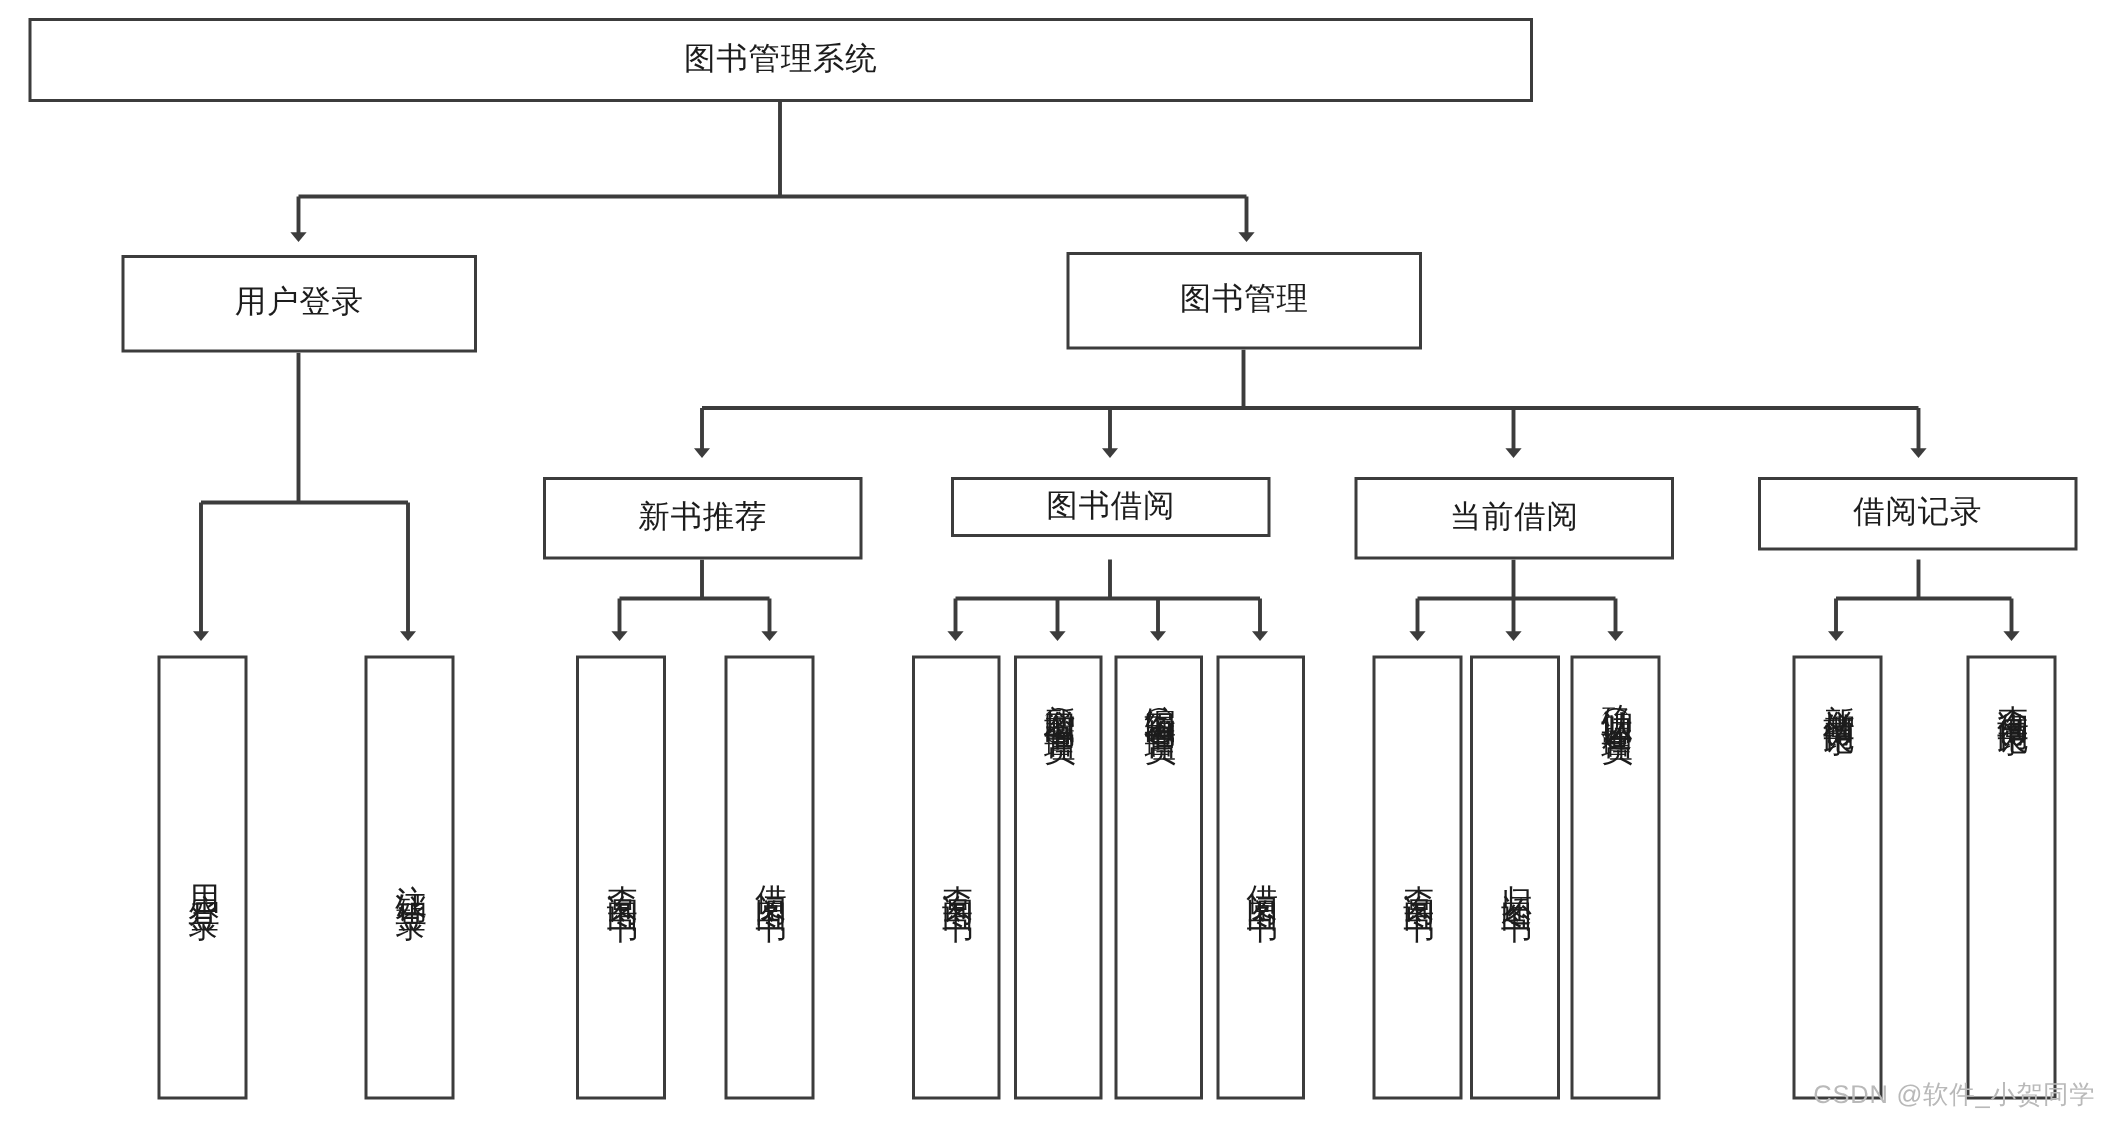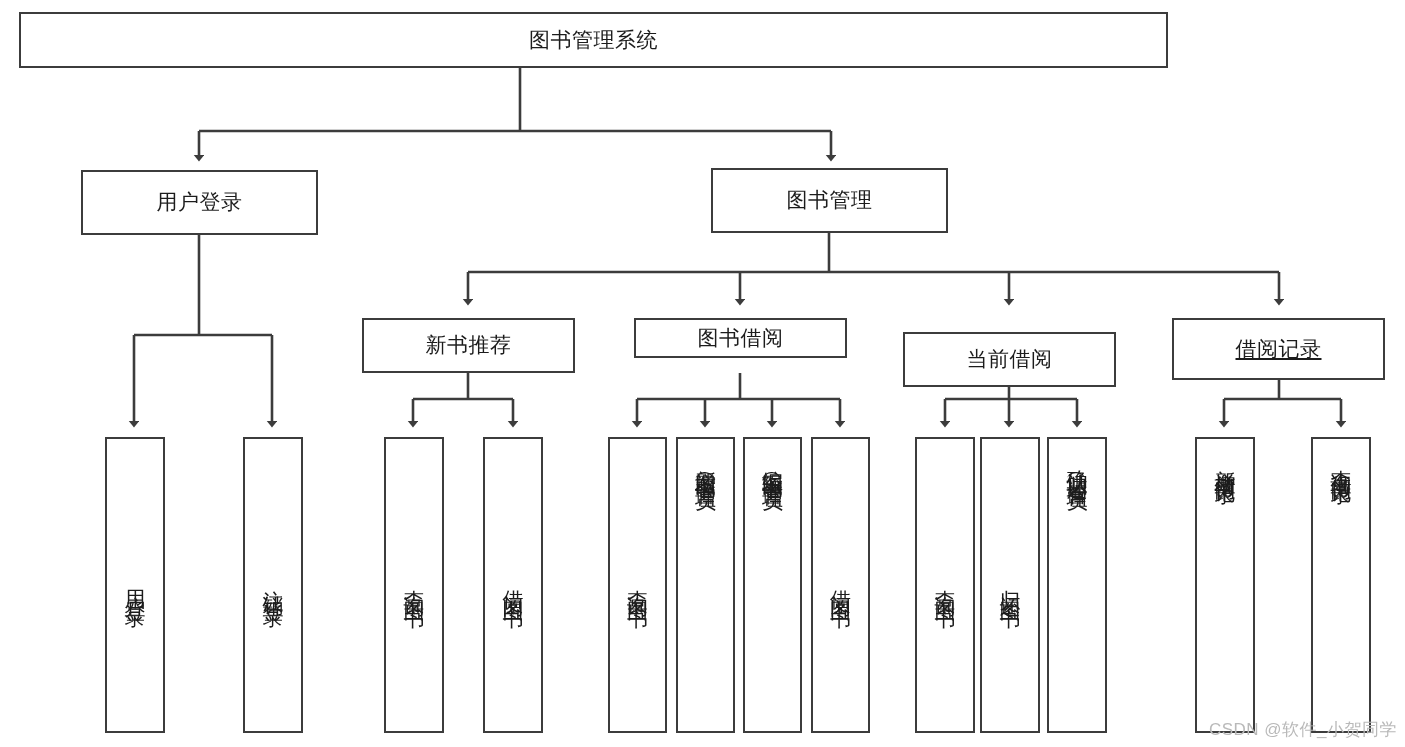--- a/index.html
+++ b/index.html
@@ -124,41 +124,41 @@
       <path d="M1077,399 L1077,424" marker-end="url(#arrow)"></path>
 
       <path d="M1279,373 L1279,399"></path>
       <path d="M1224,399 L1341,399"></path>
       <path d="M1224,399 L1224,424" marker-end="url(#arrow)"></path>
       <path d="M1341,399 L1341,424" marker-end="url(#arrow)"></path>
 
     </g>
   </svg>
 
-  <div class="node horiz" style="left:19px; top:12px; width:1149px; height:56px;">
+  <div class="node horiz" style="left:19px; top:12px; width:1003px; height:56px;">
     <span class="lbl">图书管理系统</span>
   </div>
 
   <div class="node horiz" style="left:81px; top:170px; width:237px; height:65px;">
     <span class="lbl">用户登录</span>
   </div>
   <div class="node horiz" style="left:362px; top:318px; width:213px; height:55px;">
     <span class="lbl">新书推荐</span>
   </div>
 
   <div class="node horiz" style="left:711px; top:168px; width:237px; height:65px;">
     <span class="lbl">图书管理</span>
   </div>
   <div class="node horiz" style="left:634px; top:318px; width:213px; height:40px;">
     <span class="lbl">图书借阅</span>
   </div>
-  <div class="node horiz" style="left:903px; top:332px; width:213px; height:55px;">
+  <div class="node horiz" style="left:903px; top:318px; width:213px; height:55px;">
     <span class="lbl">当前借阅</span>
   </div>
-  <div class="node horiz" style="left:1172px; top:318px; width:213px; height:62px;text-decoration:underline;">
+  <div class="node horiz" style="left:1172px; top:318px; width:213px; height:49px;">
     <span class="lbl">借阅记录</span>
   </div>
 
   <div class="node vert short" style="left:105px; top:437px; width:60px; height:296px;">
     <span class="lbl">用户登录</span>
   </div>
   <div class="node vert short" style="left:243px; top:437px; width:60px; height:296px;">
     <span class="lbl">注销登录</span>
   </div>
 

